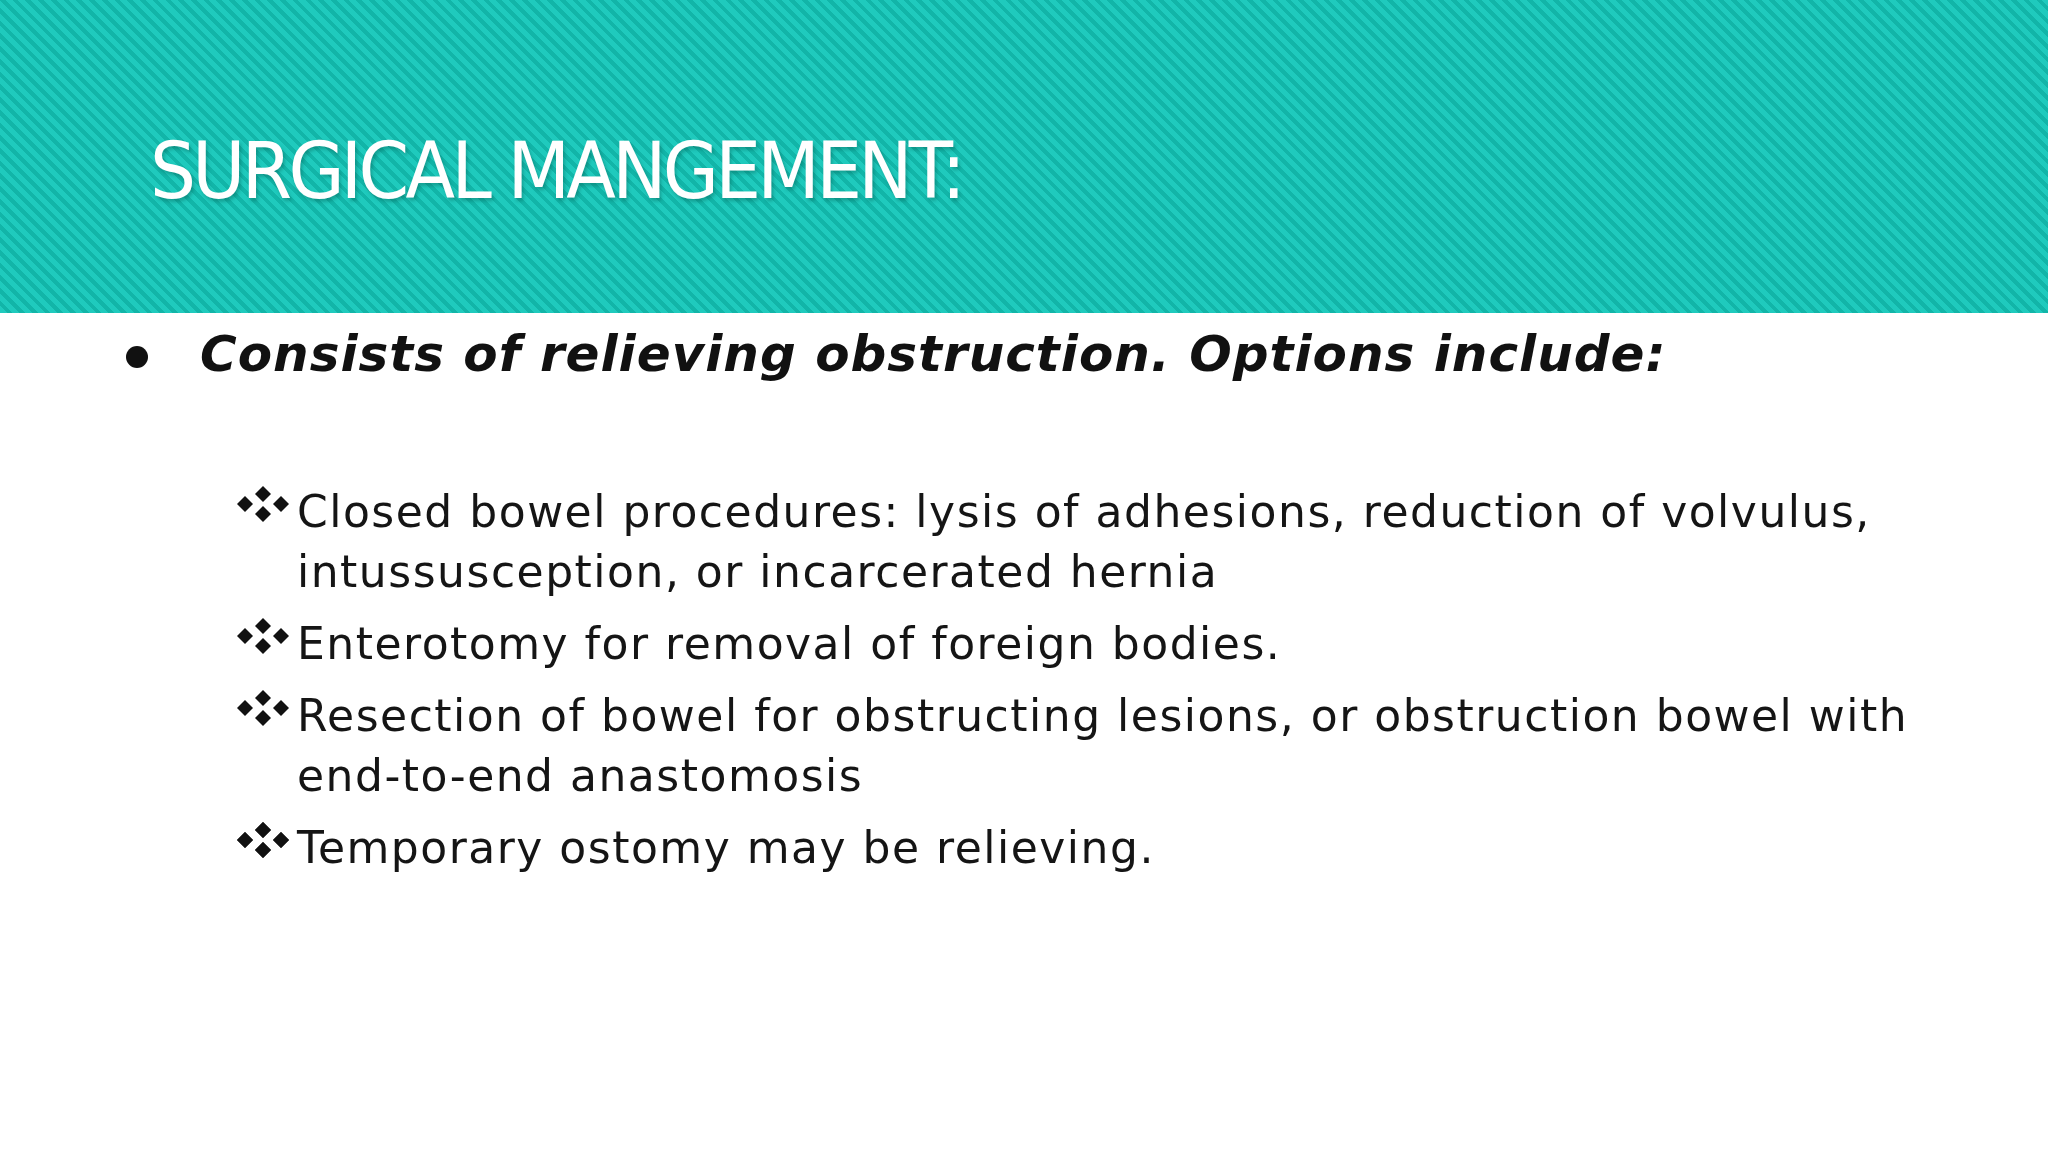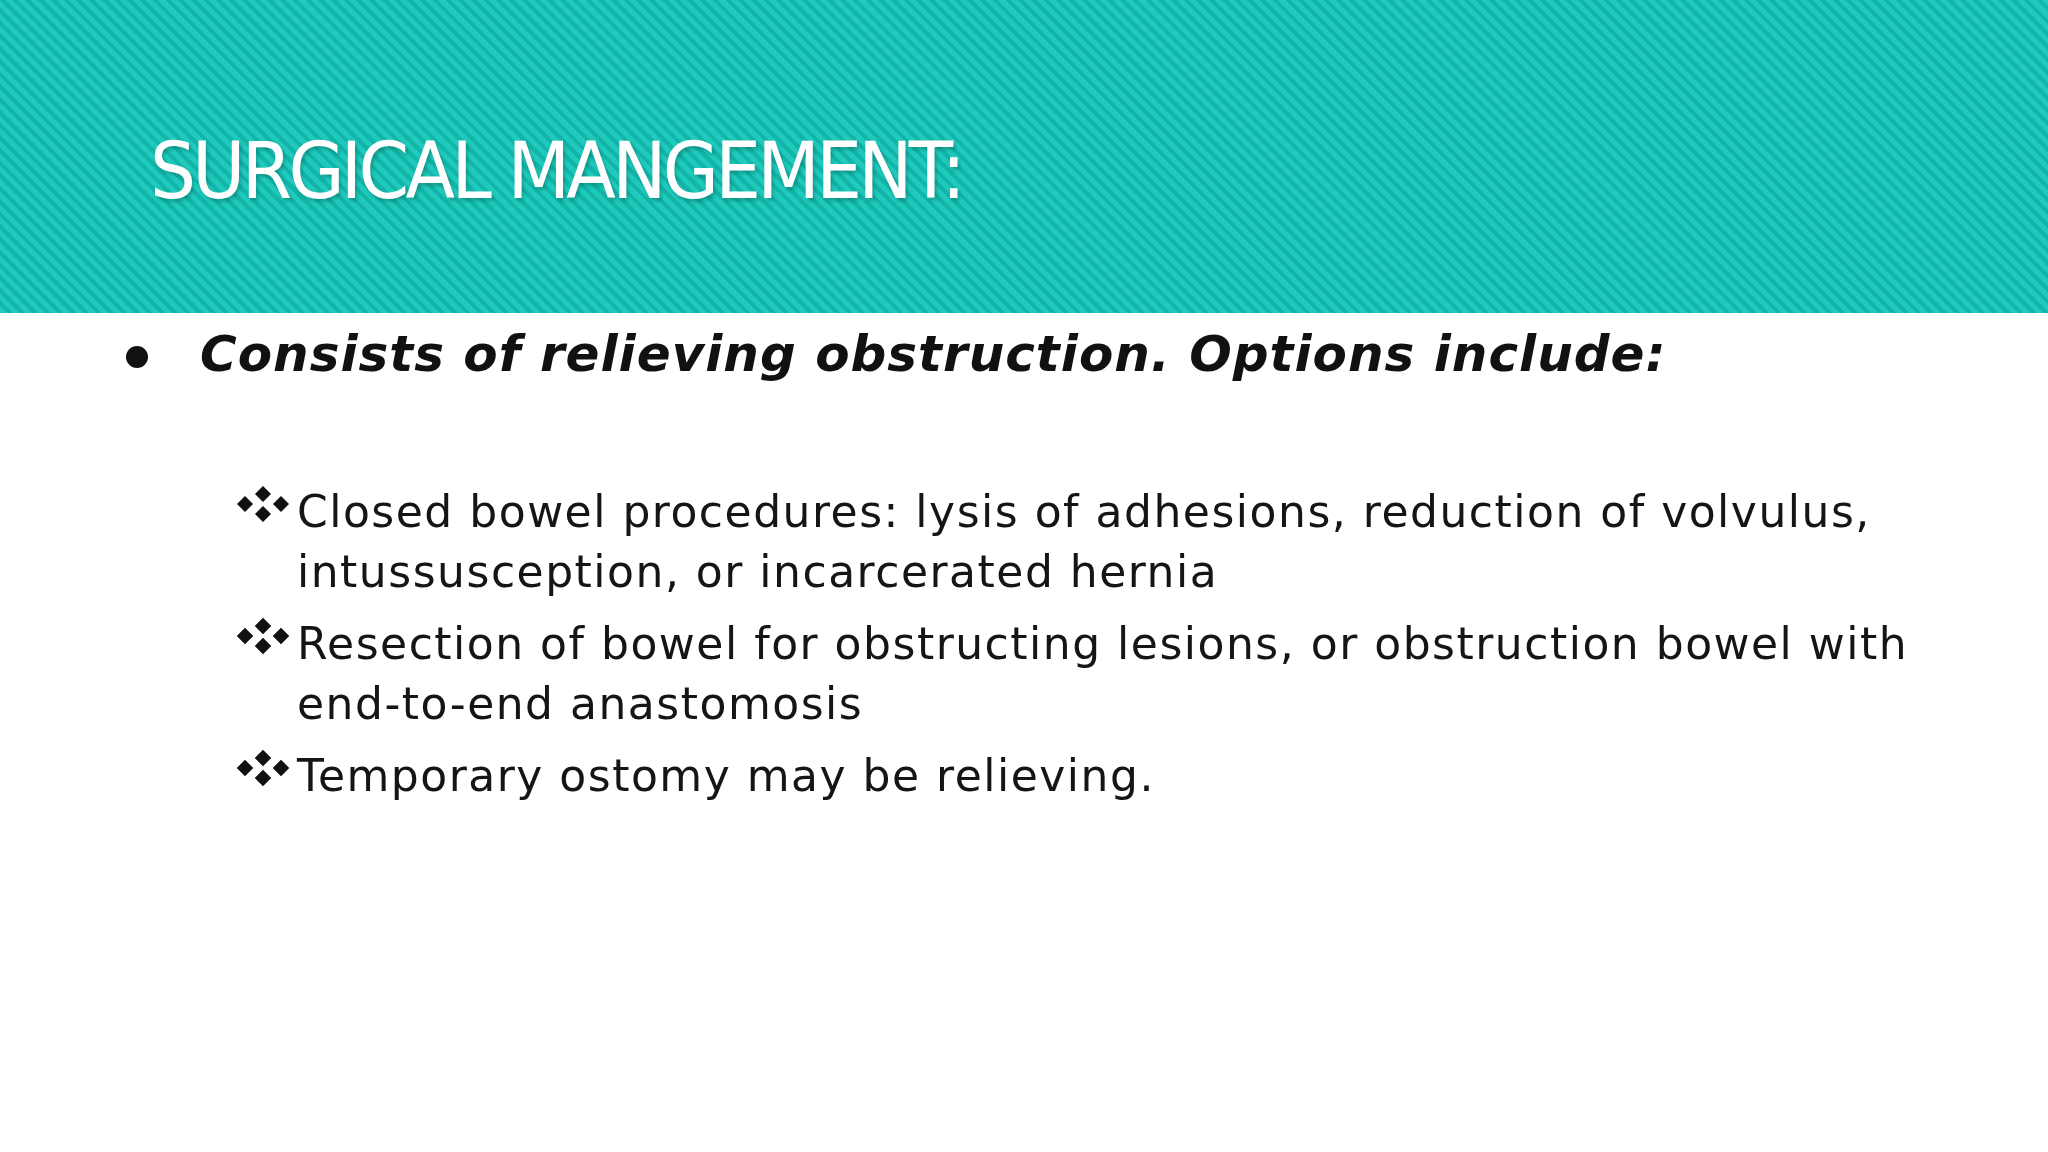--- a/index.html
+++ b/index.html
@@ -144,20 +144,21 @@
         <span class="glyph">
           <svg width="56" height="40" viewBox="0 0 56 40">
               <g fill="#111">
                 <polygon points="28,2 36,10 28,18 20,10"></polygon>
                 <polygon points="28,22 36,30 28,38 20,30"></polygon>
                 <polygon points="10,12 18,20 10,28 2,20"></polygon>
                 <polygon points="46,12 54,20 46,28 38,20"></polygon>
               </g>
             </svg>
         </span>
+        <span>Enterotomy for removal of foreign bodies.</span>
       </li>
       <li class="sub-item">
         <span class="glyph">
           <svg width="56" height="40" viewBox="0 0 56 40">
               <g fill="#111">
                 <polygon points="28,2 36,10 28,18 20,10"></polygon>
                 <polygon points="28,22 36,30 28,38 20,30"></polygon>
                 <polygon points="10,12 18,20 10,28 2,20"></polygon>
                 <polygon points="46,12 54,20 46,28 38,20"></polygon>
               </g>

